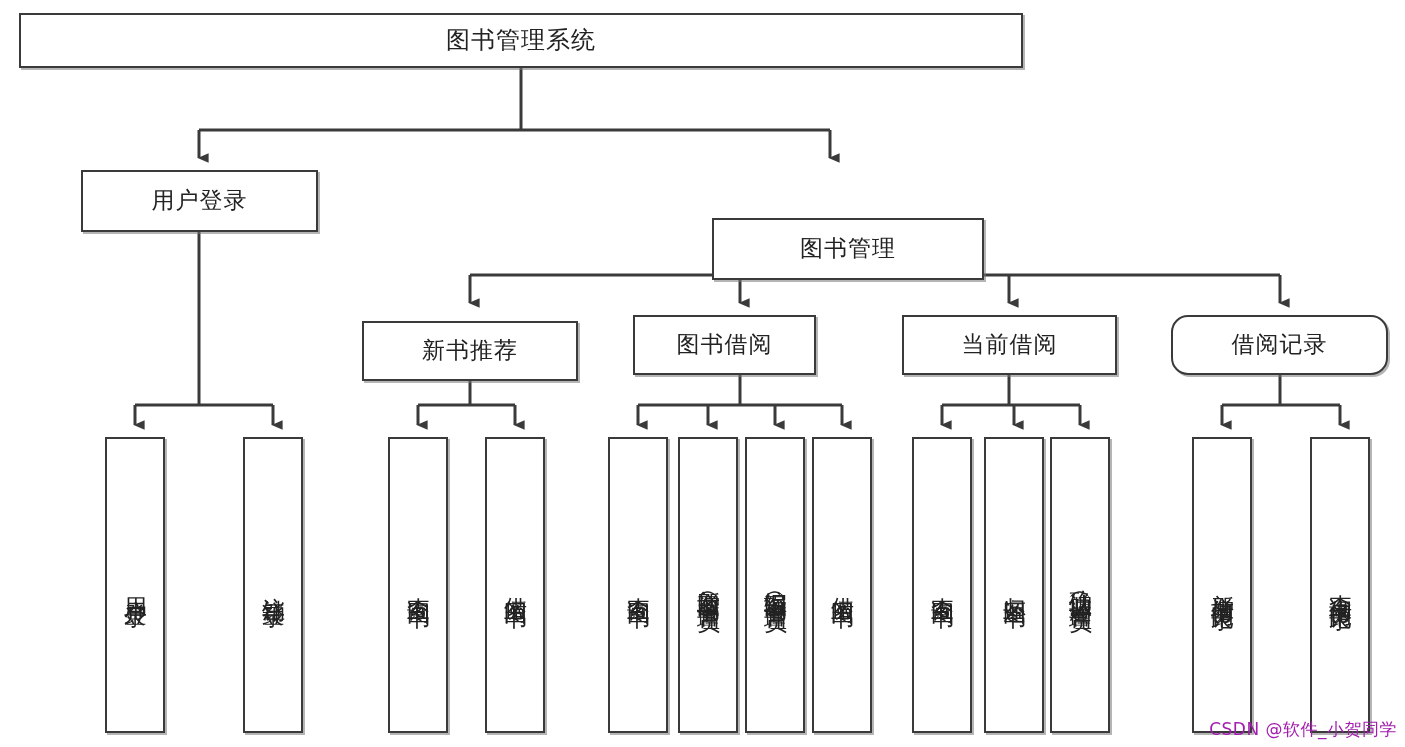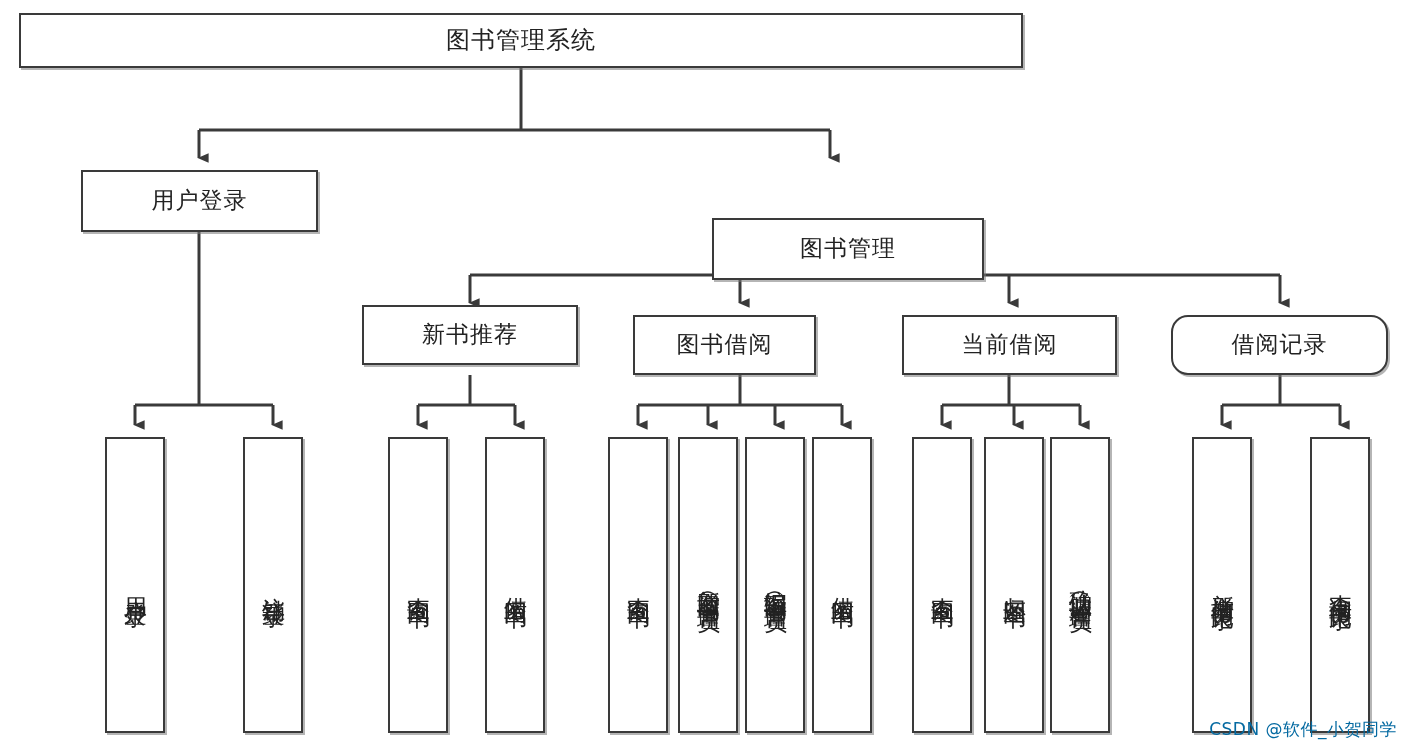--- a/index.html
+++ b/index.html
@@ -58,21 +58,21 @@
     text-orientation: upright;
     letter-spacing: 3px;
     white-space: nowrap;
     text-align: center;
   }
   .watermark {
     position: absolute;
     right: 8px;
     bottom: 6px;
     font-size: 17px;
-    color: #0369a1;
+    color: #a21caf;
     letter-spacing: 0.5px;
     z-index: 5;
     white-space: nowrap;
   }
 </style>
 </head>
 <body>
 
 <div id="canvas">
 
@@ -131,21 +131,21 @@
     <span class="node-label">图书管理系统</span>
   </div>
 
   <div class="node h" style="left:81px; top:170px; width:237px; height:62px;">
     <span class="node-label">用户登录</span>
   </div>
   <div class="node h" style="left:712px; top:170px; width:272px; height:62px;margin-top:48px;">
     <span class="node-label">图书管理</span>
   </div>
 
-  <div class="node h" style="left:362px; top:305px; width:216px; height:60px;">
+  <div class="node h" style="left:362px; top:321px; width:216px; height:60px;">
     <span class="node-label">新书推荐</span>
   </div>
   <div class="node h" style="left:633px; top:315px; width:183px; height:60px;">
     <span class="node-label">图书借阅</span>
   </div>
   <div class="node h" style="left:902px; top:315px; width:215px; height:60px;">
     <span class="node-label">当前借阅</span>
   </div>
   <div class="node h" style="left:1171px; top:315px; width:217px; height:60px;border-radius:17px;">
     <span class="node-label">借阅记录</span>

